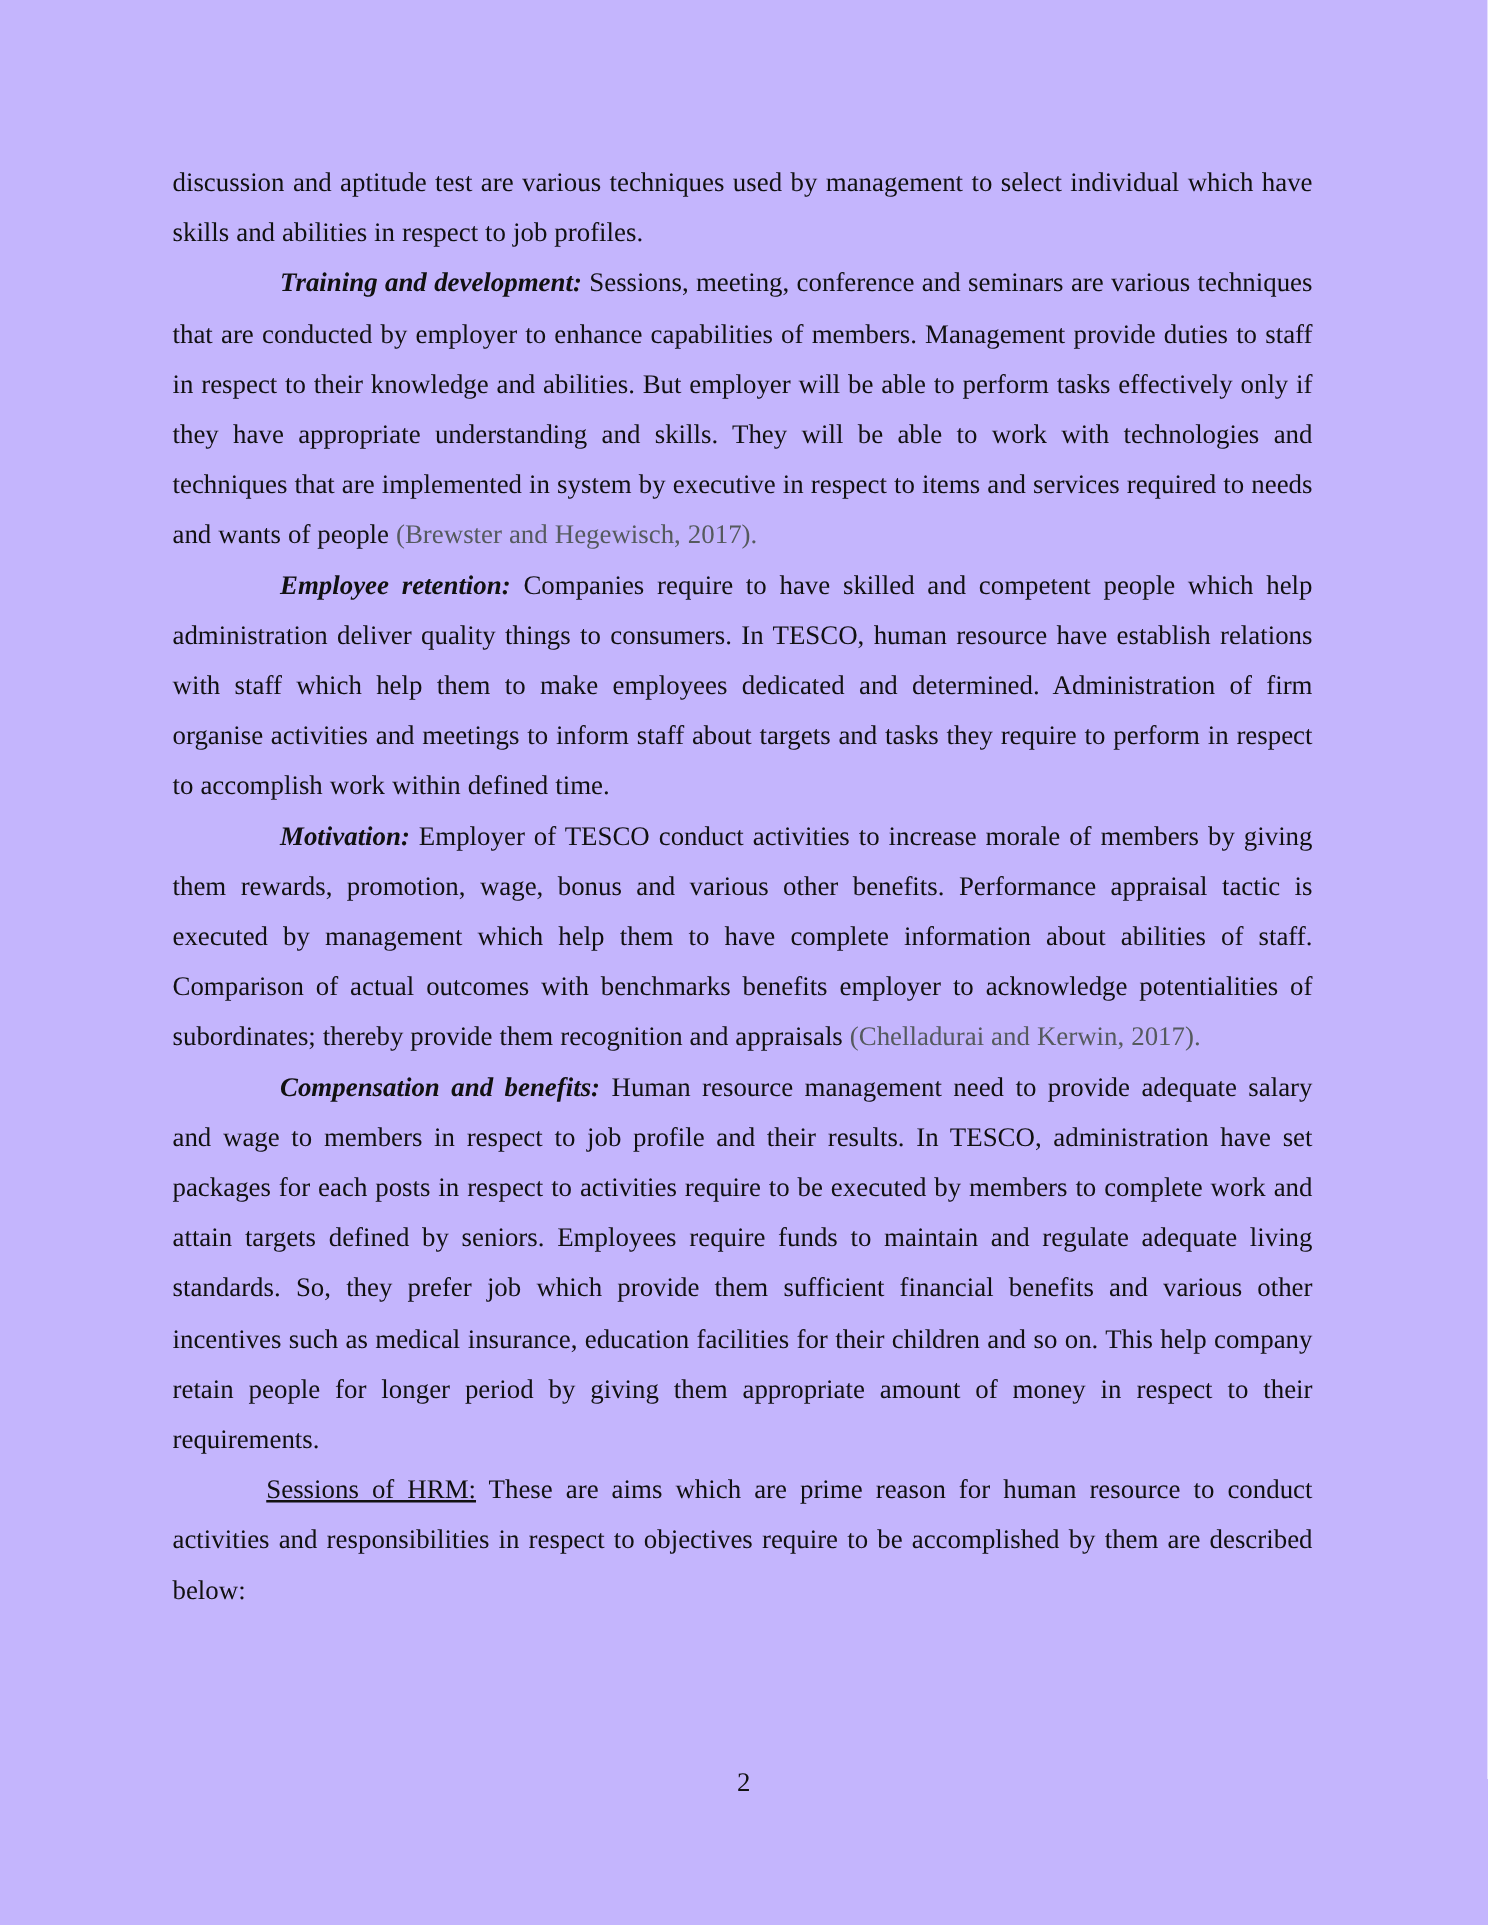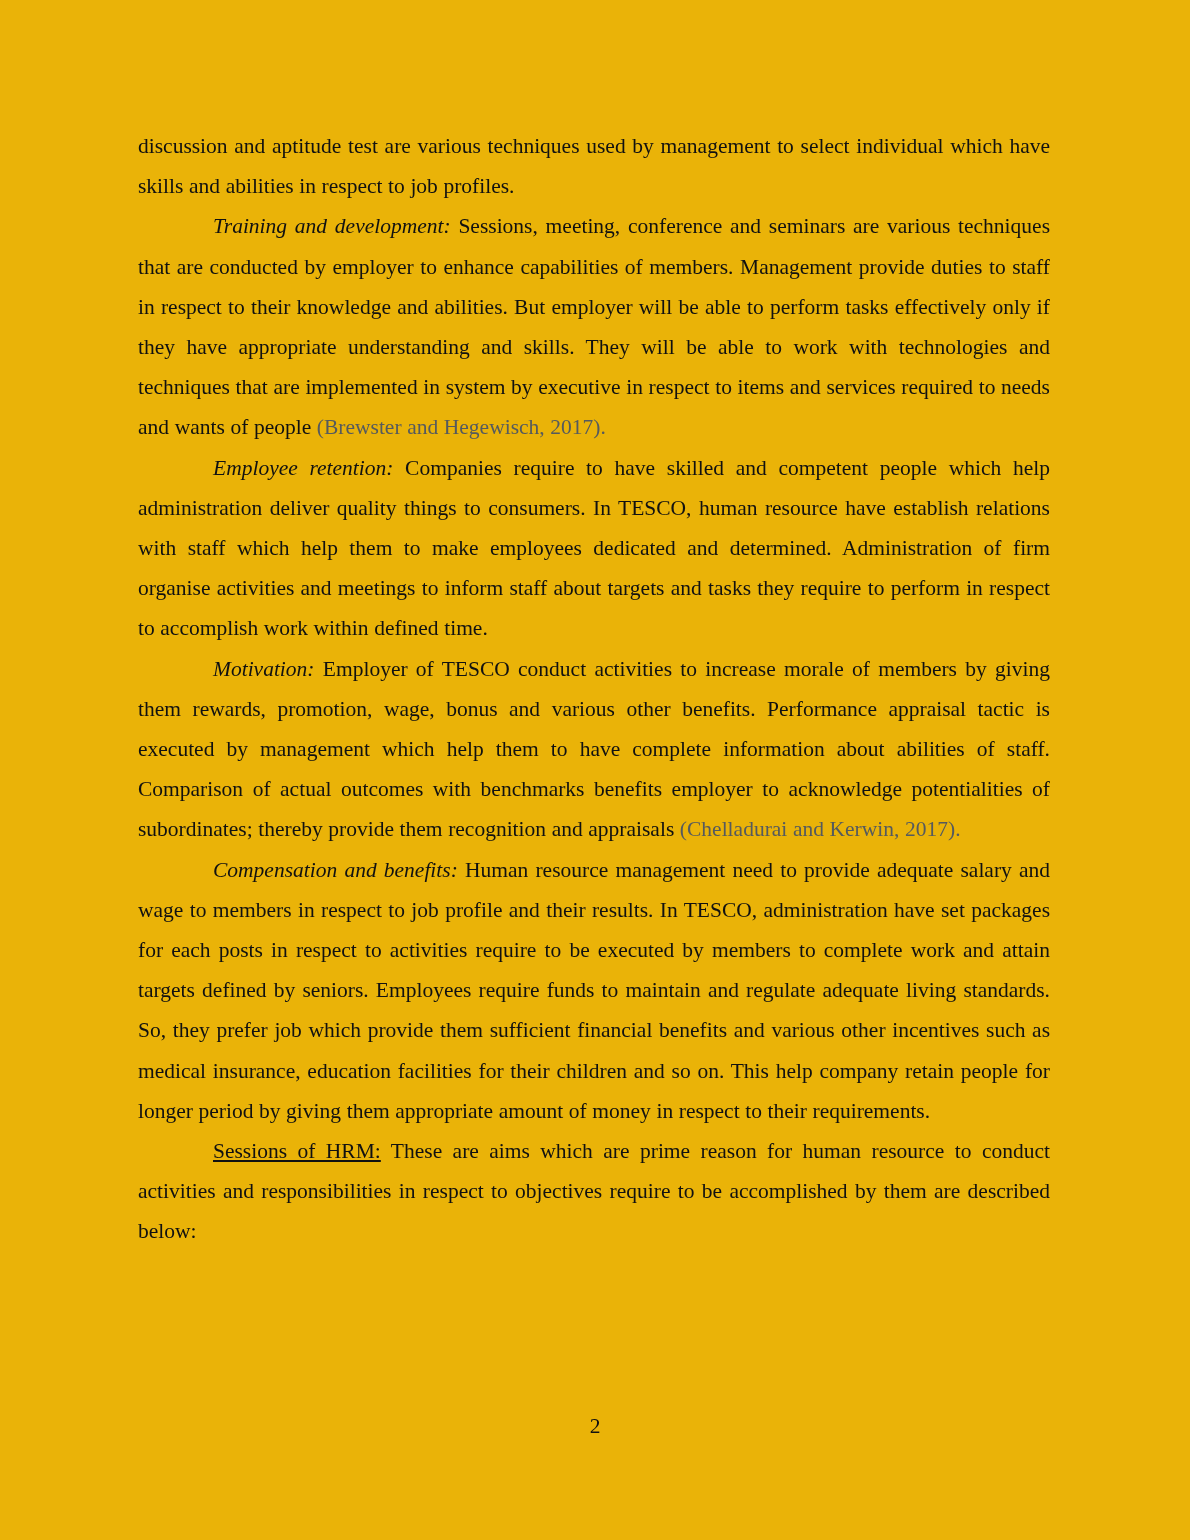--- a/index.html
+++ b/index.html
@@ -5,21 +5,21 @@
 <style>
   html, body {
     margin: 0;
     padding: 0;
     background: #ffffff;
   }
   .page {
     position: relative;
     width: 1190px;
     height: 1540px;
-    background: #eab308;
+    background: #c4b5fd;
     overflow: hidden;
     box-sizing: border-box;
   }
   .text-column {
     position: absolute;
     left: 138px;
     top: 126px;
     width: 912px;
   }
   .para {
@@ -31,22 +31,23 @@
     text-align: justify;
     text-justify: inter-word;
     -webkit-hyphens: none;
     hyphens: none;
     word-spacing: 0.01em;
   }
   .para.indented {
     text-indent: 75px;
   }
   .lead-bi {
-    font-weight: normal;
+    font-weight: bold;
     font-style: italic;
+    margin-left: 11px;
   }
   .lead-u {
     text-decoration: underline;
     text-underline-offset: 2px;
   }
   .cite {
     color: #555a5e;
   }
   .page-number {
     position: absolute;

